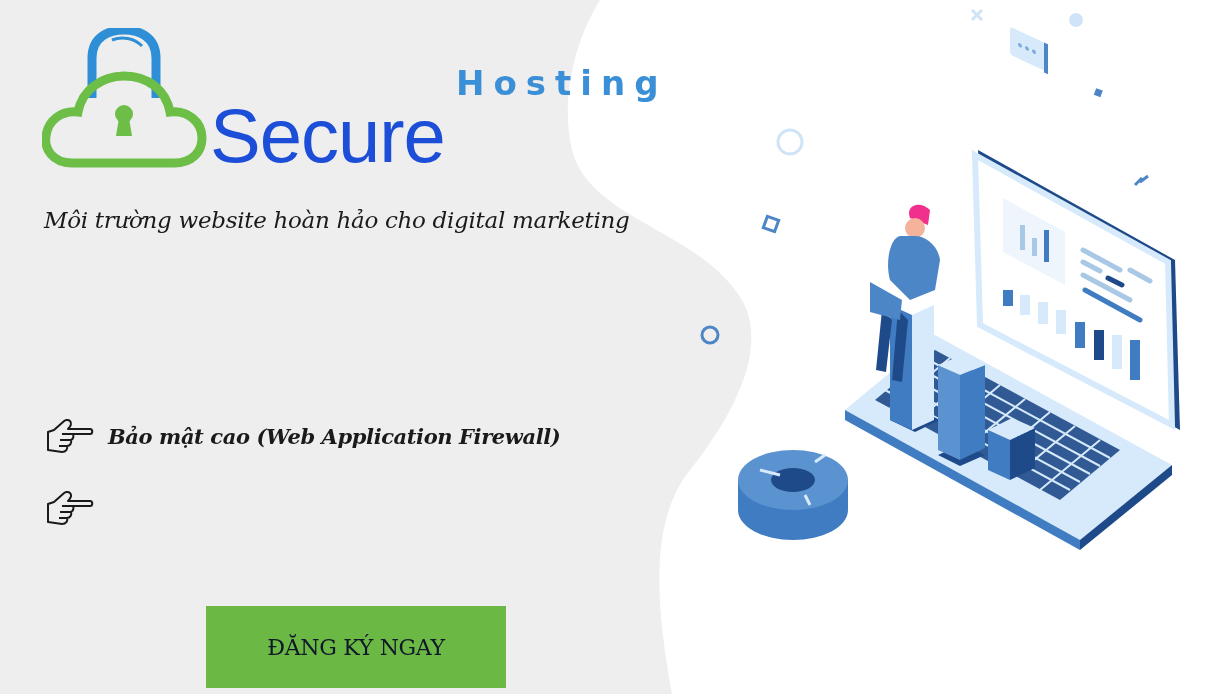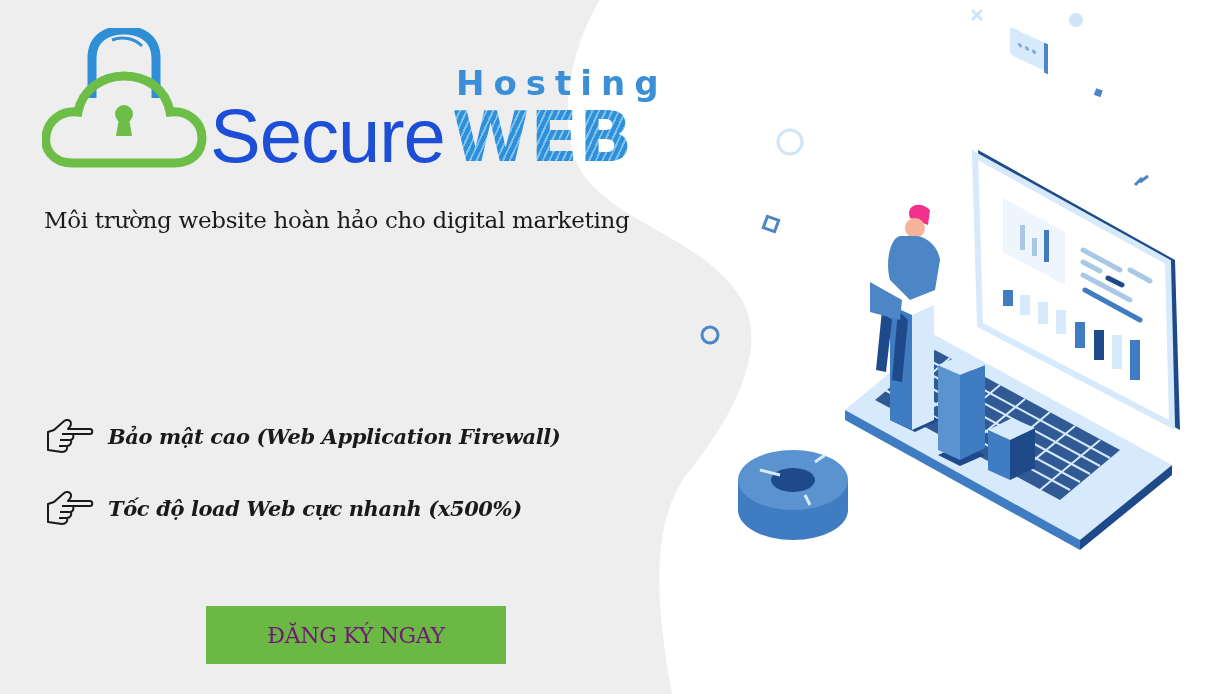--- a/index.html
+++ b/index.html
@@ -5,62 +5,60 @@
   html, body { margin:0; padding:0; }
   body { width:1222px; height:694px; overflow:hidden; background:#ffffff; position:relative; font-family:"DejaVu Serif", serif; }
   .bg-shape { position:absolute; left:0; top:0; }
   .logo { position:absolute; left:42px; top:28px; width:600px; height:145px; }
   .logo-secure { position:absolute; left:168px; top:70px; font-family:"Liberation Sans", sans-serif; font-size:76px; color:#1d4ed8; letter-spacing:-1px; line-height:1; }
   .logo-hosting { position:absolute; left:414px; top:38px; font-family:"DejaVu Sans", sans-serif; font-weight:bold; font-size:34px; color:#3a8fd6; letter-spacing:9px; line-height:1; }
   .logo-web { position:absolute; left:410px; top:74px; font-family:"DejaVu Sans", sans-serif; font-weight:bold; font-size:70px; line-height:1; letter-spacing:1px;
     color:#3a94da;
     background: repeating-linear-gradient(115deg, #2f8fd8 0px, #2f8fd8 4px, #7cc0ee 4px, #7cc0ee 6px);
     -webkit-background-clip:text; background-clip:text; -webkit-text-fill-color:transparent; }
-  .tagline { position:absolute; left:44px; top:207px; font-family:"DejaVu Serif", serif; font-size:23px; color:#1a1a1a; letter-spacing:-0.3px; }
+  .tagline { position:absolute; left:44px; top:207px; font-family:"DejaVu Serif", serif; font-style:italic; font-size:23px; color:#1a1a1a; letter-spacing:-0.3px; }
   .feature { position:absolute; left:44px; display:flex; align-items:center; gap:14px;font-style:italic; }
   .feature .hand { width:50px; height:36px; }
   .feature .txt { font-family:"DejaVu Serif", serif; font-weight:bold; font-size:21px; color:#1a1a1a; letter-spacing:-0.4px; }
-  .cta { position:absolute; left:206px; top:606px; width:300px; height:58px; background:#6bb944; color:#701a75; border:none; font-family:"DejaVu Serif", serif; font-size:22px; letter-spacing:-0.3px; display:flex; align-items:center; justify-content:center; cursor:pointer; }
+  .cta { position:absolute; left:206px; top:606px; width:300px; height:82px; background:#6bb944; color:#0f172a; border:none; font-family:"DejaVu Serif", serif; font-size:22px; letter-spacing:-0.3px; display:flex; align-items:center; justify-content:center; cursor:pointer; }
   .illus { position:absolute; left:690px; top:0; width:532px; height:694px; }
 </style>
 </head>
 <body>
 
 <svg class="bg-shape" width="1222" height="694" viewBox="0 0 1222 694">
   <path d="M0,0 L600,0 C575,40 560,100 572,150 C590,220 700,230 742,300 C770,350 730,420 690,470 C650,520 655,600 672,694 L0,694 Z" fill="#eeeeee"></path>
 </svg>
 
 <div class="logo">
   <svg width="165" height="140" viewBox="0 0 165 140" style="position:absolute;left:0;top:0;">
     <path d="M50,70 L50,30 C50,8 68,2 82,2 C96,2 114,8 114,30 L114,70" fill="none" stroke="#2e8fd6" stroke-width="9"></path>
     <path d="M70,12 C80,8 92,10 100,18" fill="none" stroke="#2e8fd6" stroke-width="3"></path>
     <path d="M30,135 C10,135 2,120 4,108 C6,92 20,82 36,84 C40,62 60,48 82,48 C106,48 124,62 128,84 C146,82 160,94 160,110 C160,124 150,135 132,135 Z" fill="none" stroke="#6cbe46" stroke-width="9"></path>
     <circle cx="82" cy="86" r="9" fill="#6cbe46"></circle>
     <path d="M77,90 L87,90 L90,108 L74,108 Z" fill="#6cbe46"></path>
   </svg>
   <span class="logo-secure">Secure</span>
   <span class="logo-hosting">Hosting</span>
-  <span class="logo-web">WEB</span>
 </div>
 
 <div class="tagline">Môi trường website hoàn hảo cho digital marketing</div>
 
 <div class="feature" style="top:418px;">
   <svg class="hand" viewBox="0 0 50 36">
     <path d="M4,14 L4,32 L18,34 C22,34 24,31 23,28 C26,28 28,25 27,22 C29,21 30,19 29,16 L46,16 C49,16 49,11 46,11 L24,11 C27,8 28,5 26,3 C24,1 21,2 19,4 L10,12 Z" fill="none" stroke="#1a1a1a" stroke-width="2" stroke-linejoin="round"></path>
     <path d="M23,28 L15,28 M27,22 L16,22 M29,16 L18,16" fill="none" stroke="#1a1a1a" stroke-width="2"></path>
   </svg>
   <span class="txt">Bảo mật cao (Web Application Firewall)</span>
 </div>
 <div class="feature" style="top:490px;">
   <svg class="hand" viewBox="0 0 50 36">
     <path d="M4,14 L4,32 L18,34 C22,34 24,31 23,28 C26,28 28,25 27,22 C29,21 30,19 29,16 L46,16 C49,16 49,11 46,11 L24,11 C27,8 28,5 26,3 C24,1 21,2 19,4 L10,12 Z" fill="none" stroke="#1a1a1a" stroke-width="2" stroke-linejoin="round"></path>
     <path d="M23,28 L15,28 M27,22 L16,22 M29,16 L18,16" fill="none" stroke="#1a1a1a" stroke-width="2"></path>
   </svg>
-  <span class="txt">Tốc độ load Web cực nhanh (x500%)</span>
 </div>
 
 <button class="cta">ĐĂNG KÝ NGAY</button>
 
 <svg class="illus" viewBox="690 0 532 694" width="532" height="694">
 
   <g>
     <path d="M972,10 L982,20 M982,10 L972,20" stroke="#cfe4f7" stroke-width="3"></path>
     <circle cx="1076" cy="20" r="7" fill="#cfe4f7"></circle>
     <g transform="translate(1028,55) skewY(25)">

